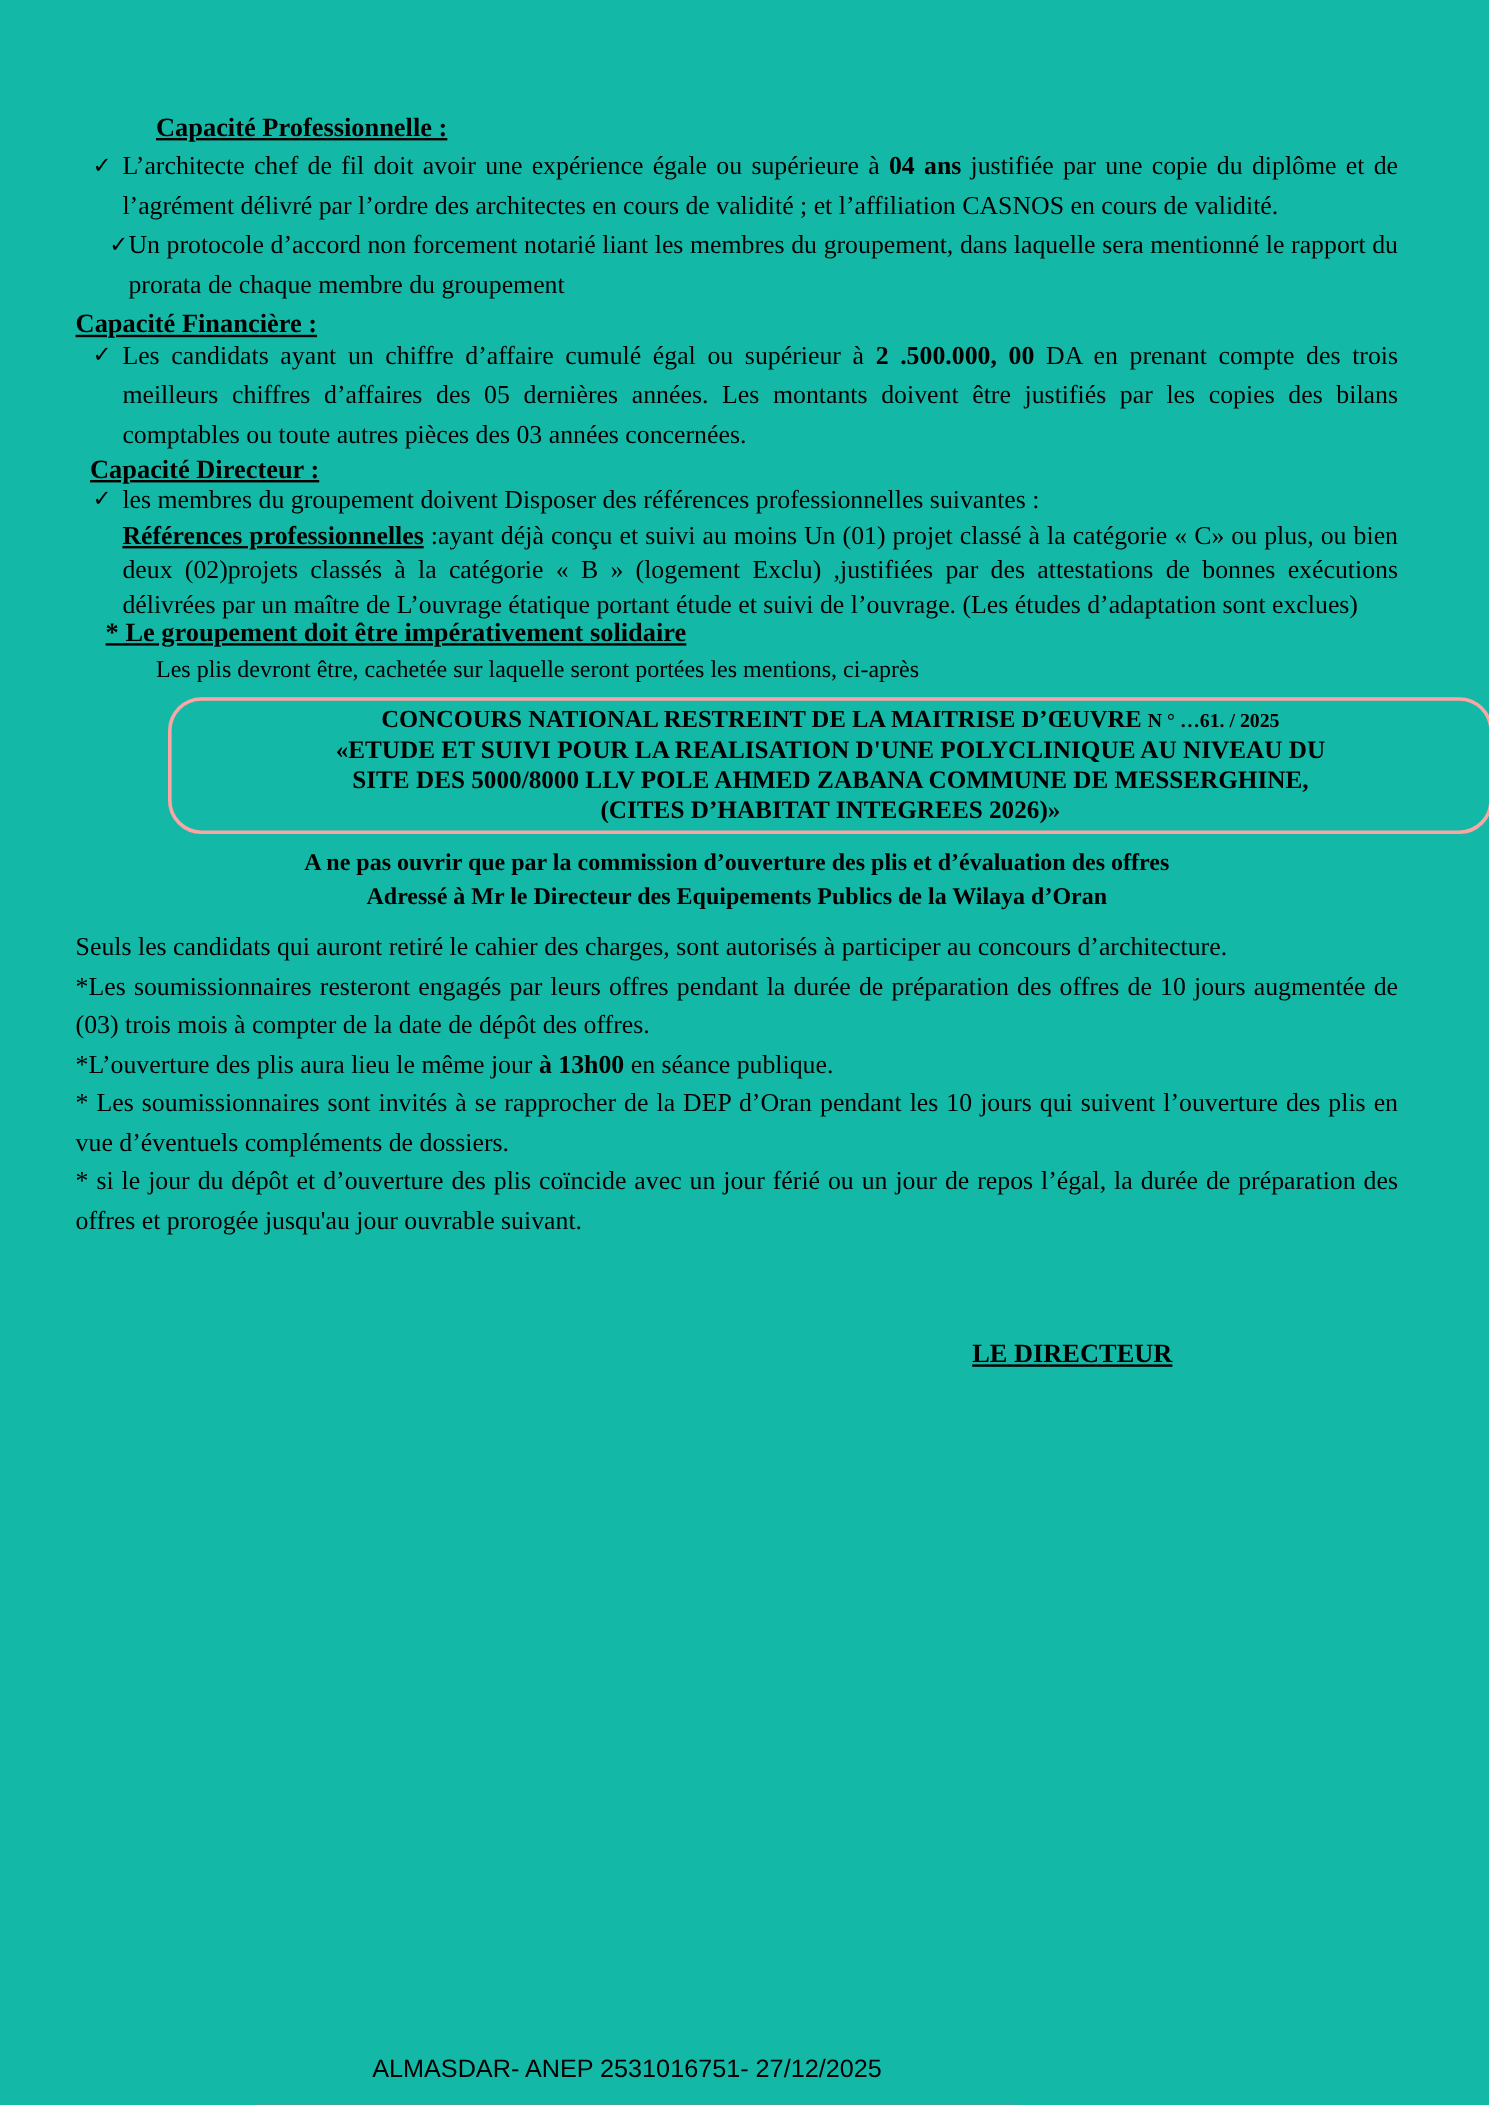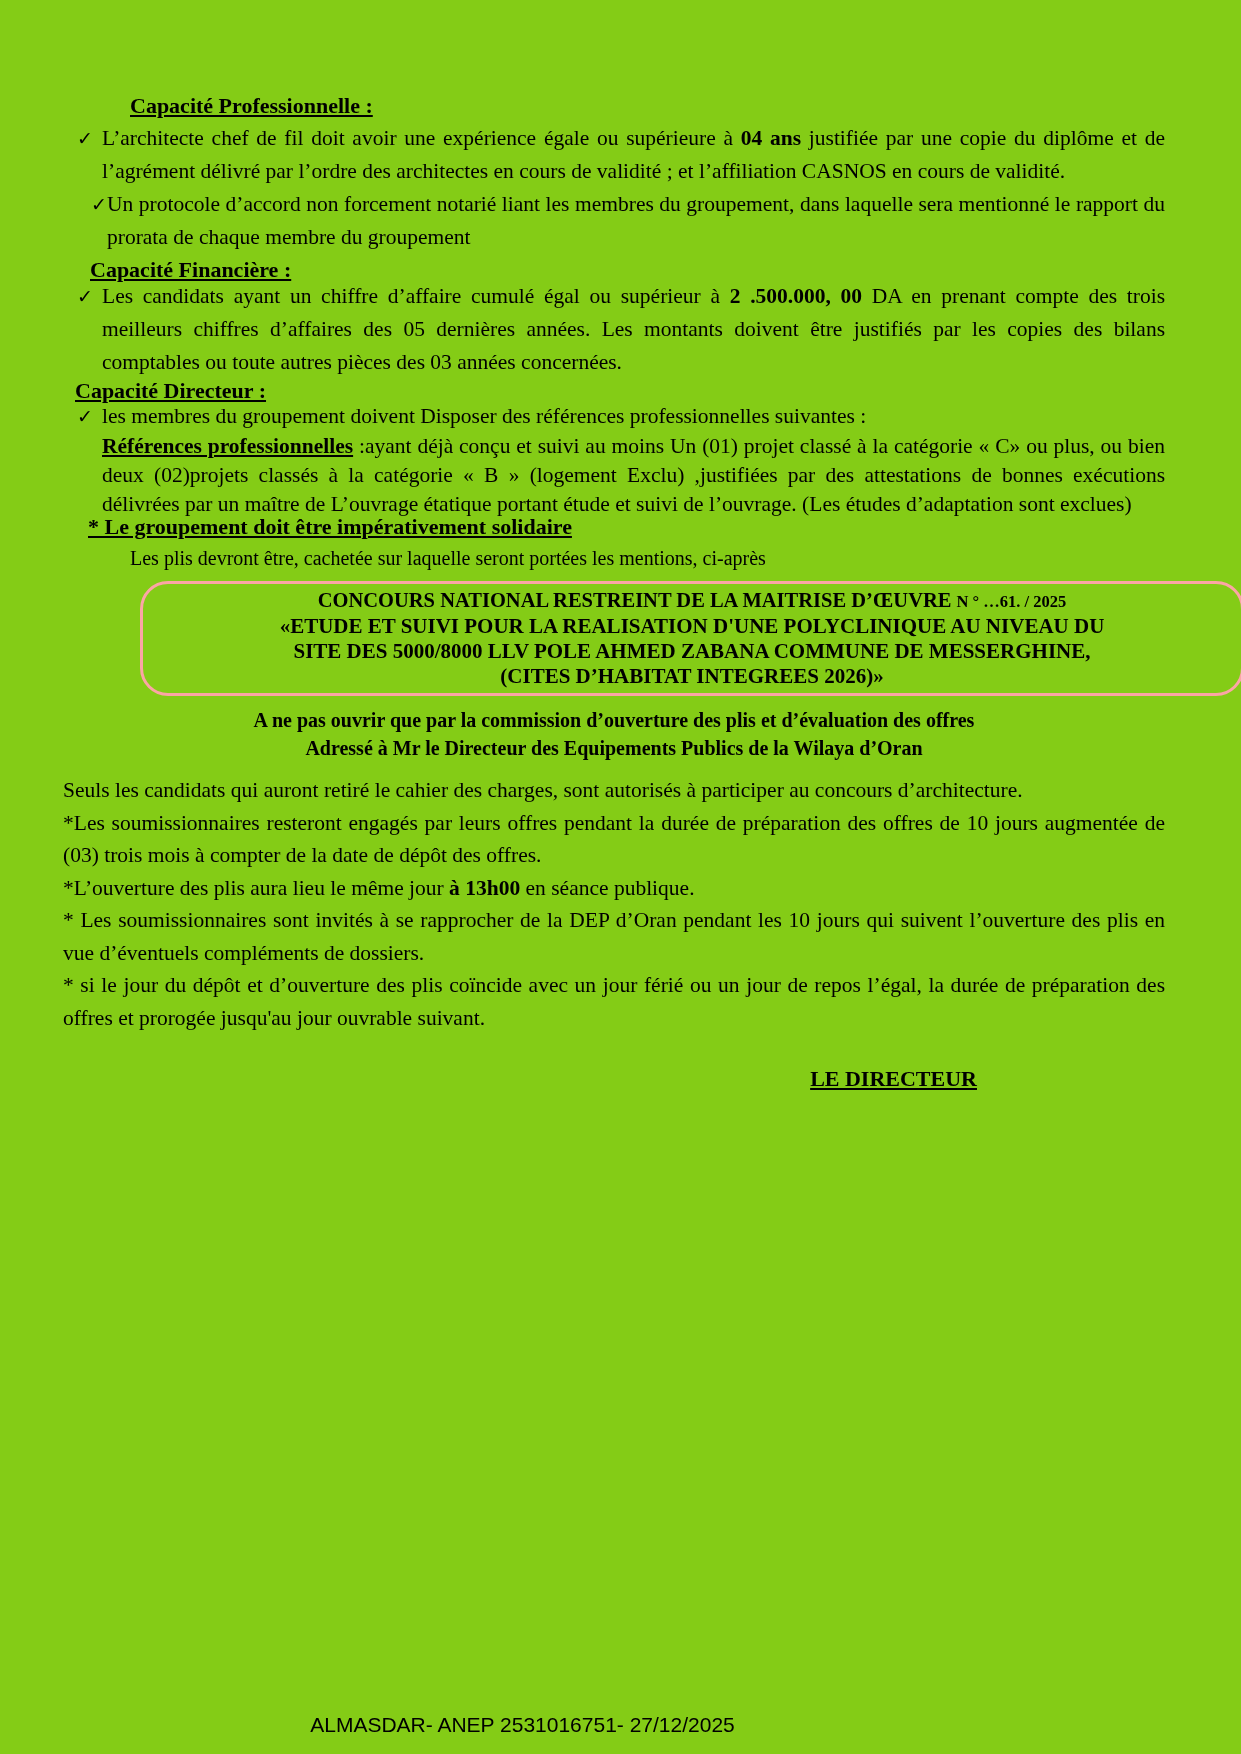--- a/index.html
+++ b/index.html
@@ -1,33 +1,33 @@
 <!DOCTYPE html>
 <html><head>
 <meta charset="utf-8">
 <style>
   html,body{margin:0;padding:0;background:#888;}
   .page{
     position:relative;
     width:1241px;height:1754px;
     margin:0 auto;
-    background:#84cc16;
+    background:#14b8a6;
     color:#000;
     font-family:"Liberation Serif","DejaVu Serif",serif;
     overflow:hidden;
   }
   .content{
     padding:90px 76px 0 63px;
     font-size:21.5px;
   }
   .ul{text-decoration:underline;}
   b{font-weight:bold;}
   .heading{font-weight:bold;font-size:22px;line-height:32px;}
   .h-prof{margin-left:67px;}
-  .h-fin{margin-left:27px;}
+  .h-fin{}
   .h-tech{margin-left:12px;}
   .bullet{
     position:relative;
     padding-left:39px;
     text-align:justify;
     line-height:33px;
   }
   .bullet .check{
     position:absolute;left:14px;top:0;
     font-size:19px;
@@ -65,21 +65,21 @@
   .mention-box .bl1{font-size:20.5px;}
   .mention-box .num{font-size:16.5px;}
   .center-note{
     text-align:center;font-weight:bold;
     font-size:20px;line-height:28px;
   }
   .cn1{margin-top:10px;}
   .paras{margin-top:12px;}
   .para{text-align:justify;line-height:32.5px;}
   .sign{
-    margin-top:30px;
+    margin-top:80px;
     text-align:right;padding-right:188px;
     line-height:30px;
   }
   .sign span{font-weight:bold;font-size:22px;text-decoration:underline;}
   .footer{
     position:absolute;
     left:0;top:1713px;width:1045px;
     text-align:center;
     font-family:"Liberation Sans","DejaVu Sans",sans-serif;
     font-size:21px;

